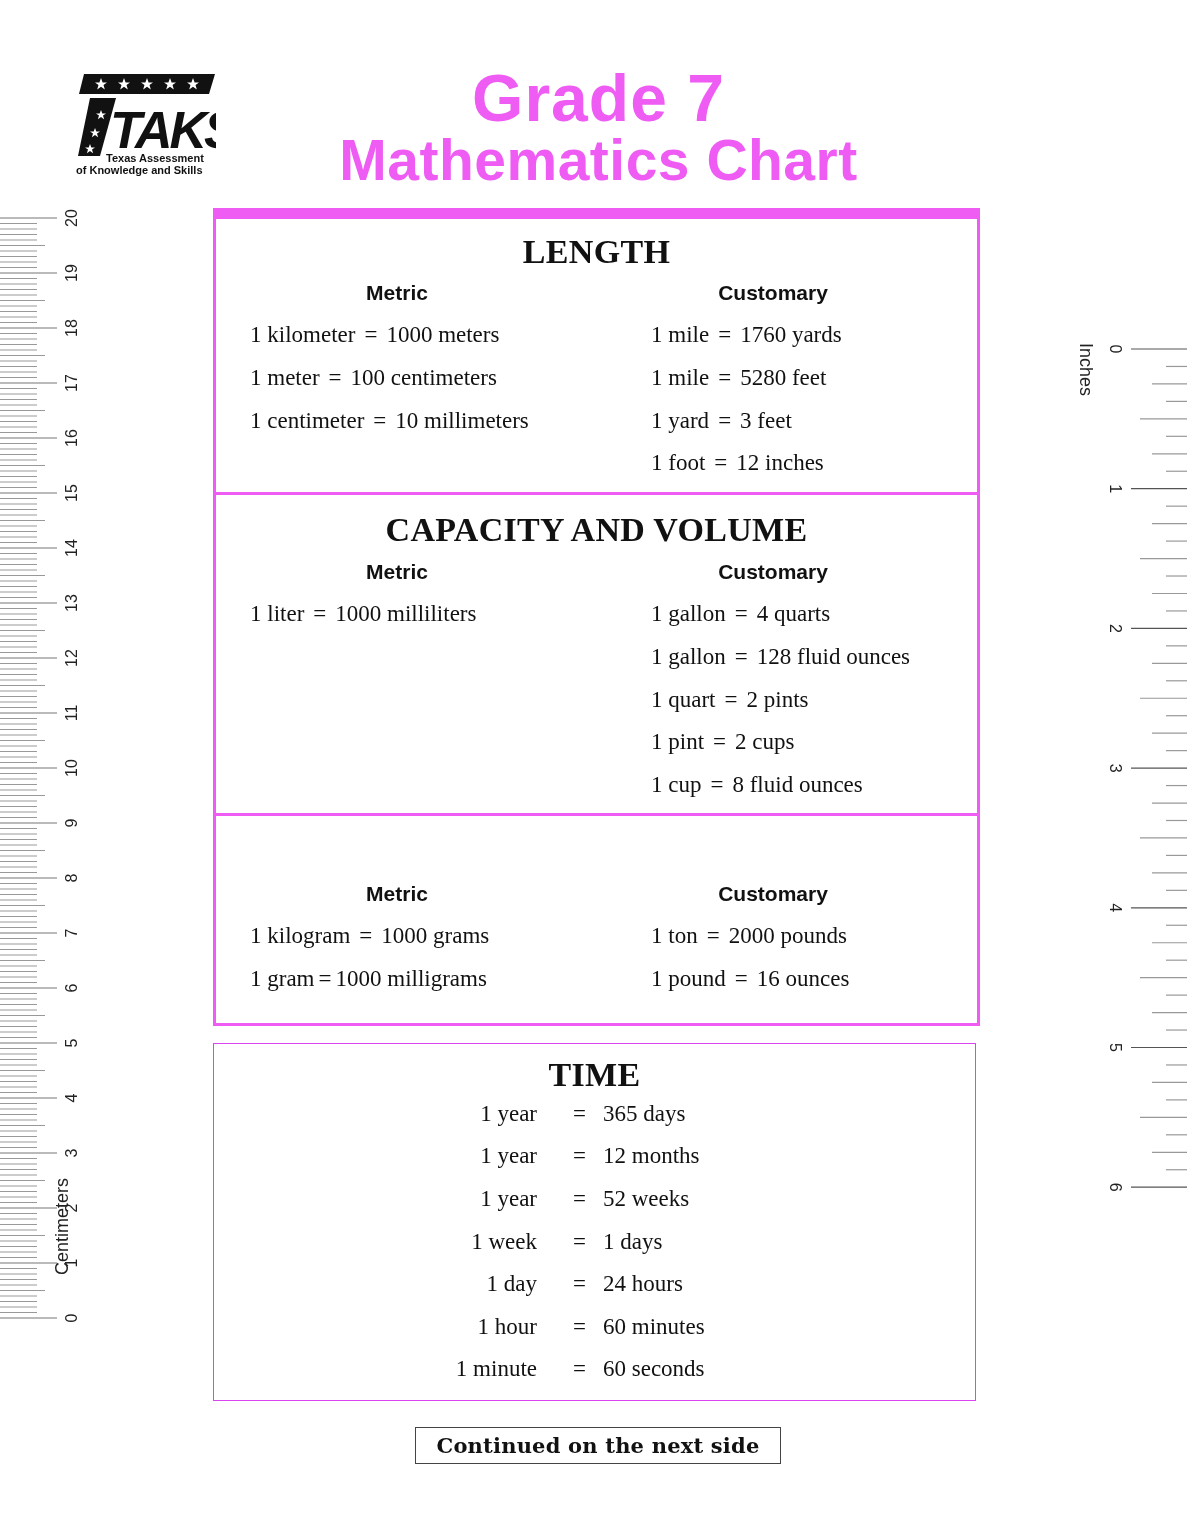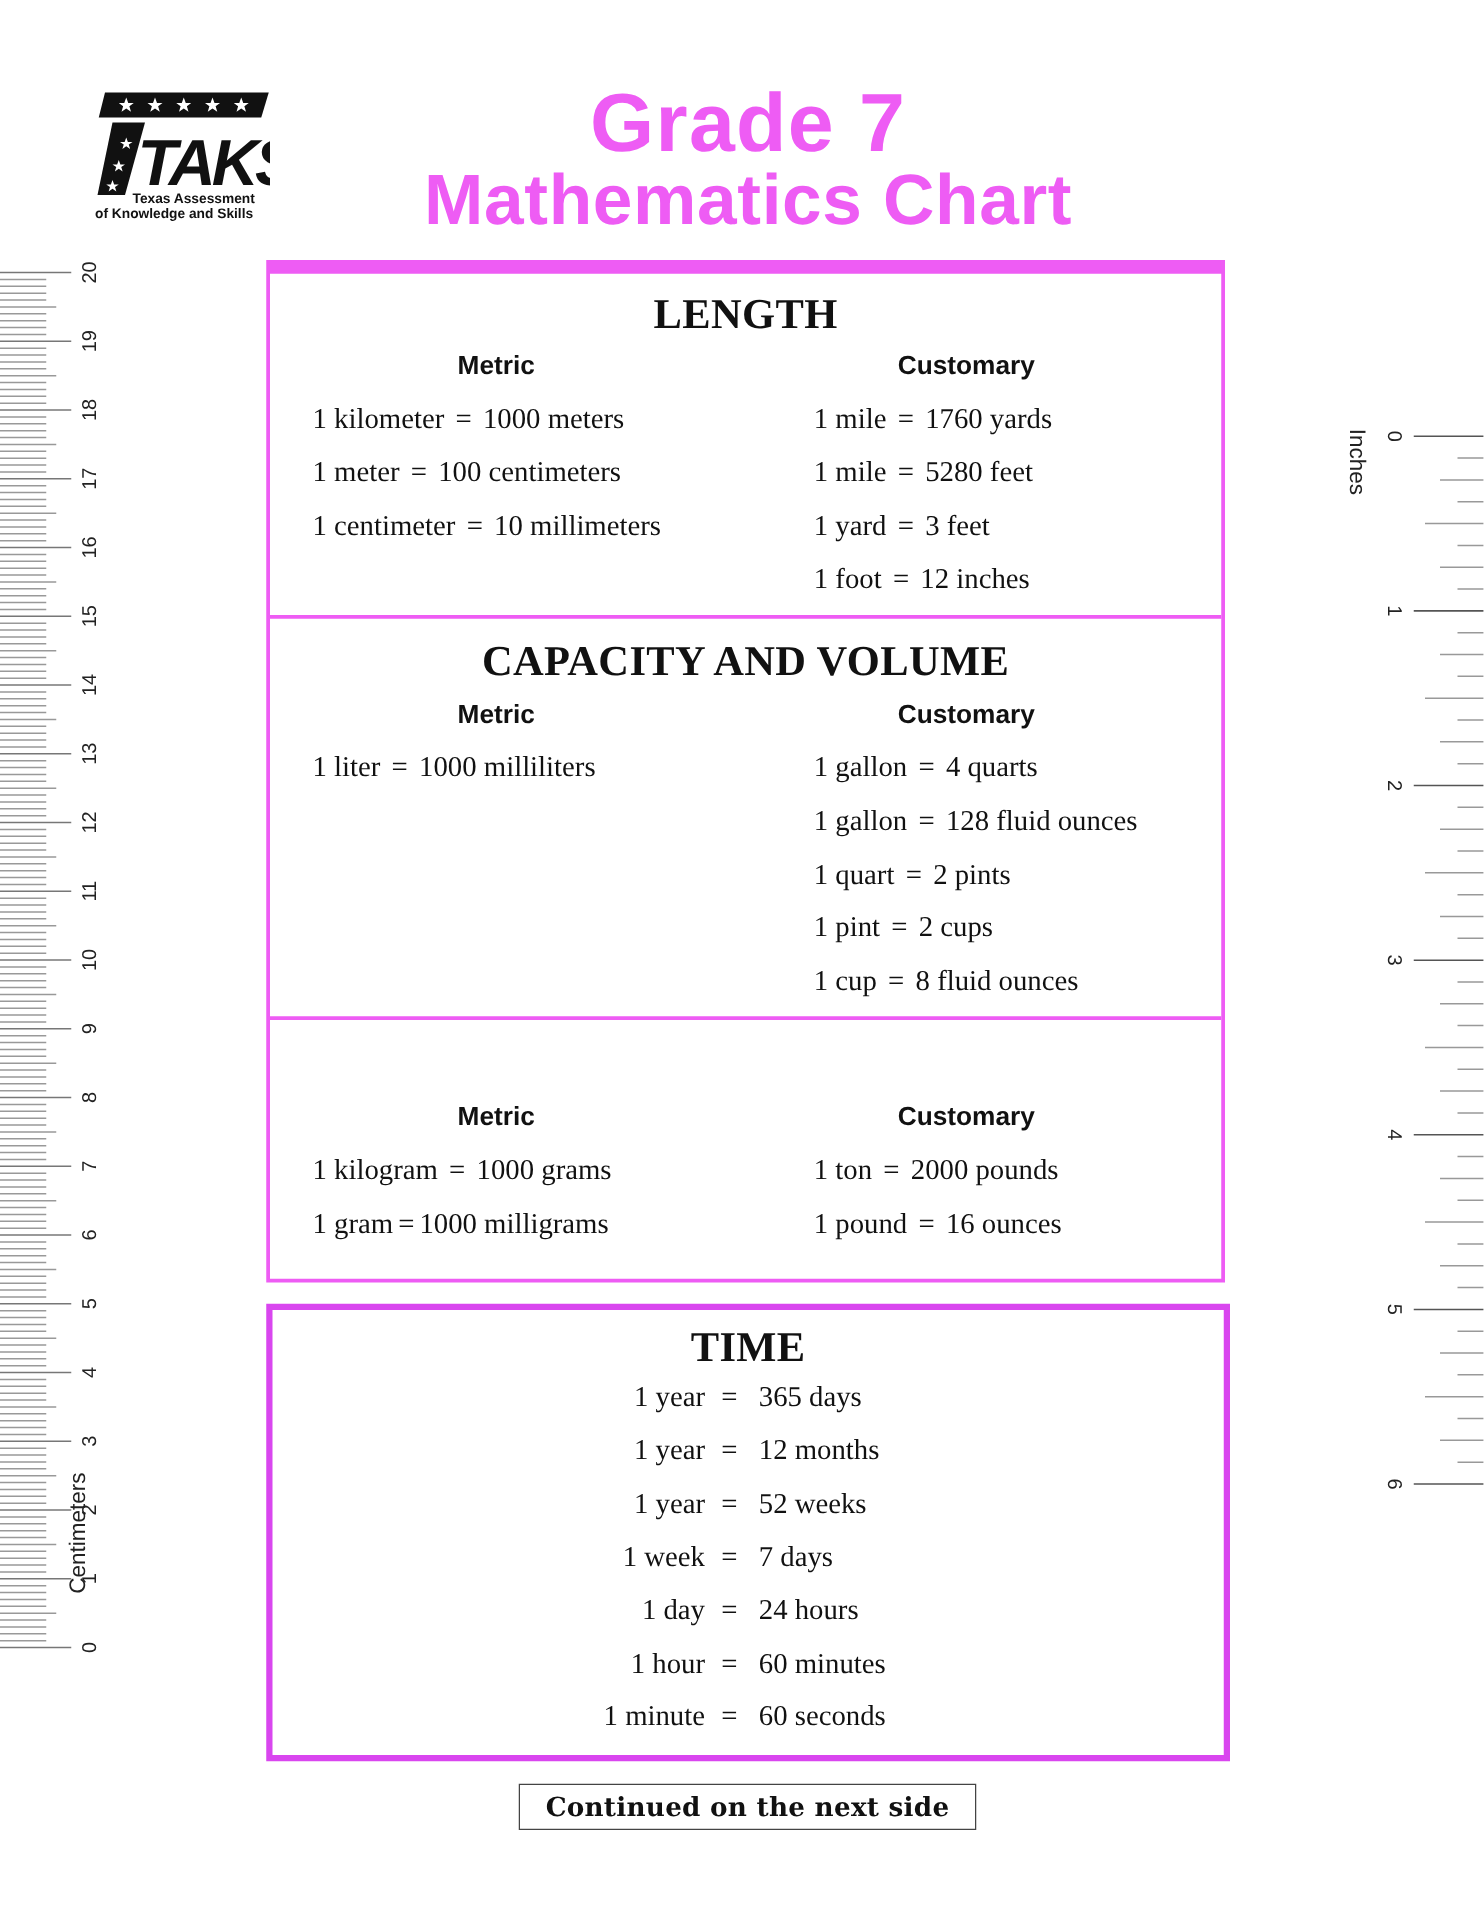--- a/index.html
+++ b/index.html
@@ -13,23 +13,23 @@
   .sec-divider { position:absolute; left:0; width:761px; height:3px; background:#ee5cf4; }
   .sec-title { position:absolute; left:0; width:761px; text-align:center; font-family:"Liberation Serif", serif; font-weight:bold; font-size:34px; letter-spacing:0.3px; }
   .col-head { position:absolute; font-family:"Liberation Sans", sans-serif; font-weight:bold; font-size:21px; text-align:center; width:300px; }
   .col-head.metric { left:31px; }
   .col-head.cust { left:407px; }
   .row { position:absolute; font-family:"Liberation Serif", serif; font-size:23px; white-space:nowrap; }
   .row.metric { left:34px; }
   .row.cust { left:435px; }
   .eq { margin:0 9px; }
 
-  .time-box { position:absolute; left:213px; top:1043px; width:761px; height:356px; border:5px solid #d946ef; }
+  .time-box { position:absolute; left:213px; top:1043px; width:761px; height:356px; border:1px solid #d946ef; }
   .time-row { position:absolute; left:0; width:761px; height:30px; font-family:"Liberation Serif", serif; font-size:23px; }
-  .time-row .lhs { position:absolute; right:415px; text-align:left; white-space:nowrap; }
+  .time-row .lhs { position:absolute; right:438px; text-align:left; white-space:nowrap; }
   .time-row .eqc { position:absolute; left:359px; }
   .time-row .rhs { position:absolute; left:389px; white-space:nowrap; }
 
   .continued { position:absolute; left:415px; top:1427px; width:364px; height:35px; border:1.5px solid #444; text-align:center; font-family:"DejaVu Serif", serif; font-weight:bold; font-size:21px; line-height:35px; letter-spacing:0.2px; }
 
   .cm-ruler { position:absolute; left:0; top:200px; width:115px; height:1140px; }
   .in-ruler { position:absolute; left:1070px; top:330px; width:117px; height:880px; }
   .ruler-label { position:absolute; font-family:"Liberation Sans", sans-serif; font-size:18px; color:#222; }
 </style>
 </head>
@@ -408,21 +408,21 @@
       <span class="rhs">12 months</span>
     </div>
   <div class="time-row" style="top:142px;">
       <span class="lhs">1 year</span>
       <span class="eqc">=</span>
       <span class="rhs">52 weeks</span>
     </div>
   <div class="time-row" style="top:185px;">
       <span class="lhs">1 week</span>
       <span class="eqc">=</span>
-      <span class="rhs">7 days</span>
+      <span class="rhs">1 days</span>
     </div>
   <div class="time-row" style="top:227px;">
       <span class="lhs">1 day</span>
       <span class="eqc">=</span>
       <span class="rhs">24 hours</span>
     </div>
   <div class="time-row" style="top:270px;">
       <span class="lhs">1 hour</span>
       <span class="eqc">=</span>
       <span class="rhs">60 minutes</span>

